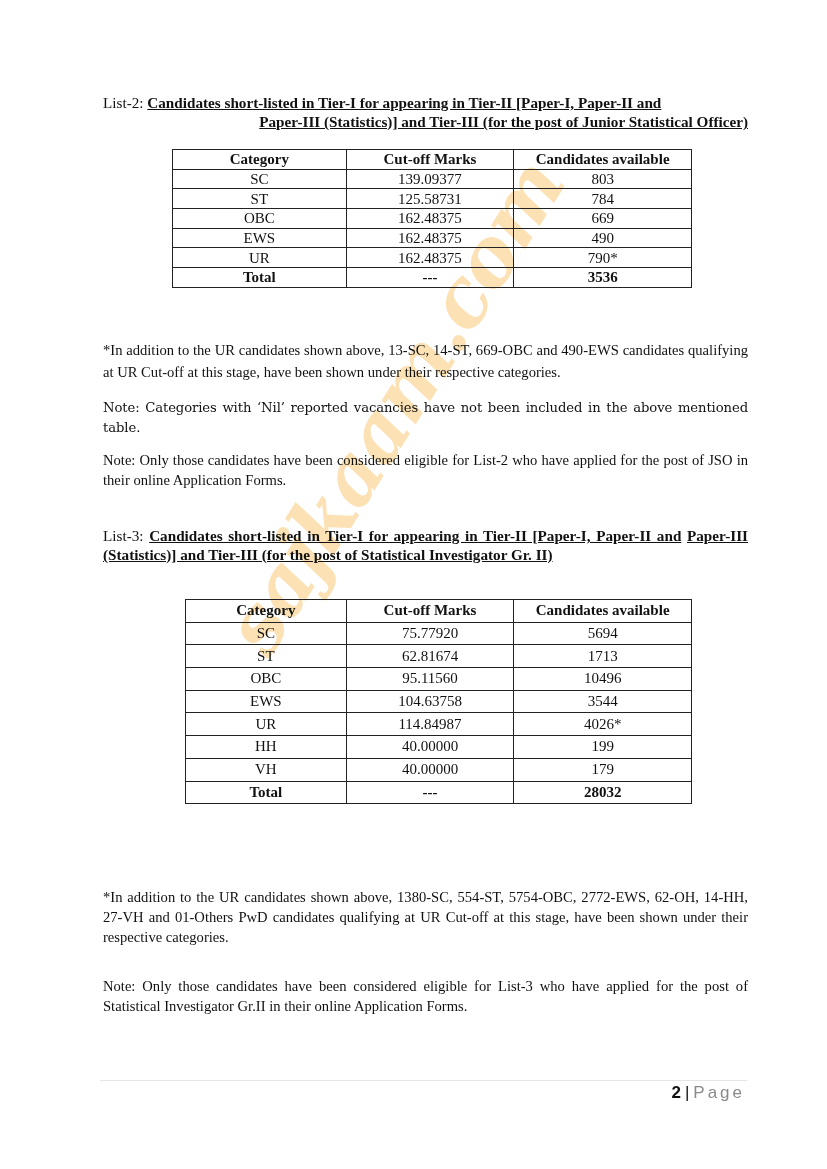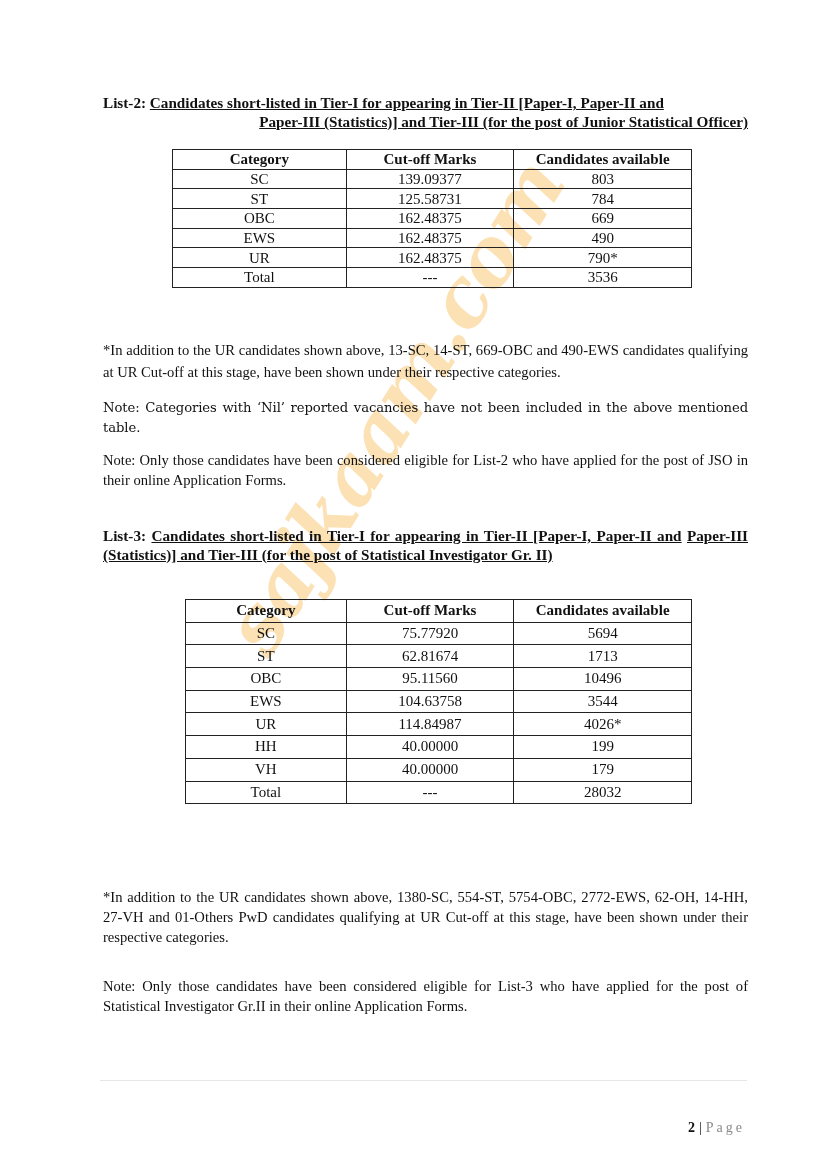--- a/index.html
+++ b/index.html
@@ -15,40 +15,40 @@
       left: 103px;
       top: 0;
       width: 645px;
     }
     .heading {
       font-weight: bold;
       font-size: 15.2px;
       line-height: 19px;
       text-align: justify;
     }
-    .heading .lbl { font-weight: bold; }
+    .heading .lbl { font-weight: normal; }
     .heading .u { text-decoration: underline; }
     #h2 { position: absolute; top: 93px; left: 0; width: 645px; }
     #h2 .line2 { display: block; text-align: right; padding-left: 8px; }
     #h3 { position: absolute; top: 526px; left: 0; width: 645px; }
 
     table.cut {
       position: absolute;
       border-collapse: collapse;
       font-size: 15px;
       margin-left: 8px;
     }
     table.cut td, table.cut th {
       border: 1px solid #222;
       text-align: center;
       padding: 0;
       font-weight: normal;
     }
     table.cut th { font-weight: bold; }
-    table.cut tr.total td { font-weight: normal; }
+    table.cut tr.total td { font-weight: bold; }
 
     #t2 { left: 61px; top: 149px; width: 520px; }
     #t2 td, #t2 th { height: 19.7px; line-height: 18px; }
     #t2 col.c1 { width: 174px; }
     #t2 col.c2 { width: 168px; }
     #t2 col.c3 { width: 178px; }
 
     #t3 { left: 74px; top: 599px; width: 507px; }
     #t3 td, #t3 th { height: 22.7px; line-height: 21px; }
     #t3 col.c1 { width: 161px; }
@@ -74,23 +74,23 @@
       position: absolute;
       left: 100px;
       top: 1080px;
       width: 647px;
       height: 1px;
       background: #e6e6e6;
     }
     .footer {
       position: absolute;
       right: 82px;
-      top: 1120px;
-      font-family: Liberation Serif, serif;
-      font-size: 14px;
+      top: 1083px;
+      font-family: Liberation Sans, sans-serif;
+      font-size: 17px;
       color: #8a8a8a;
       letter-spacing: 3px;
     }
     .footer .num { color: #111; font-weight: bold; letter-spacing: 0; }
     .footer .sep { color: #111; letter-spacing: 0; margin: 0 4px; }
 
     .watermark {
       position: absolute;
       left: 205px;
       top: 620px;

